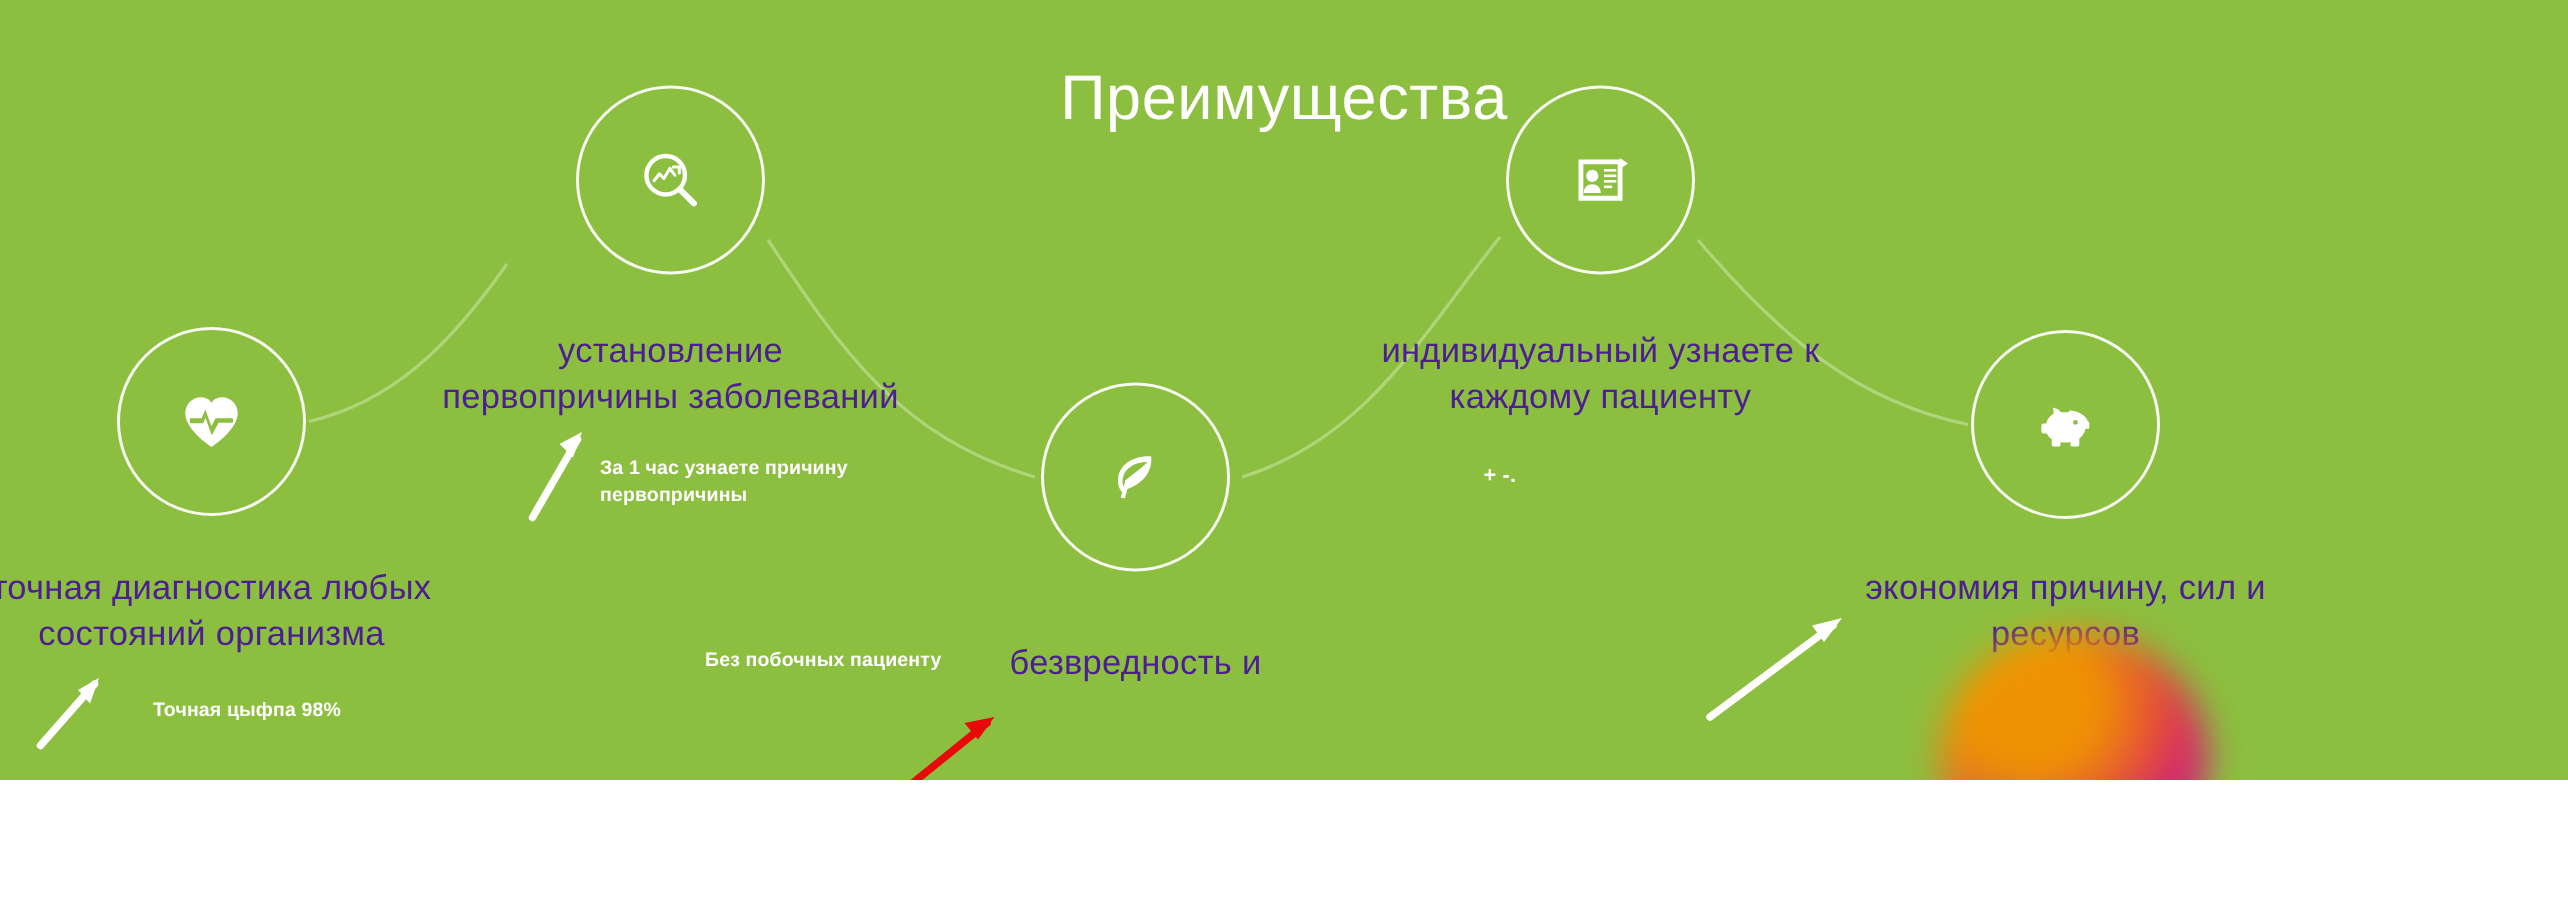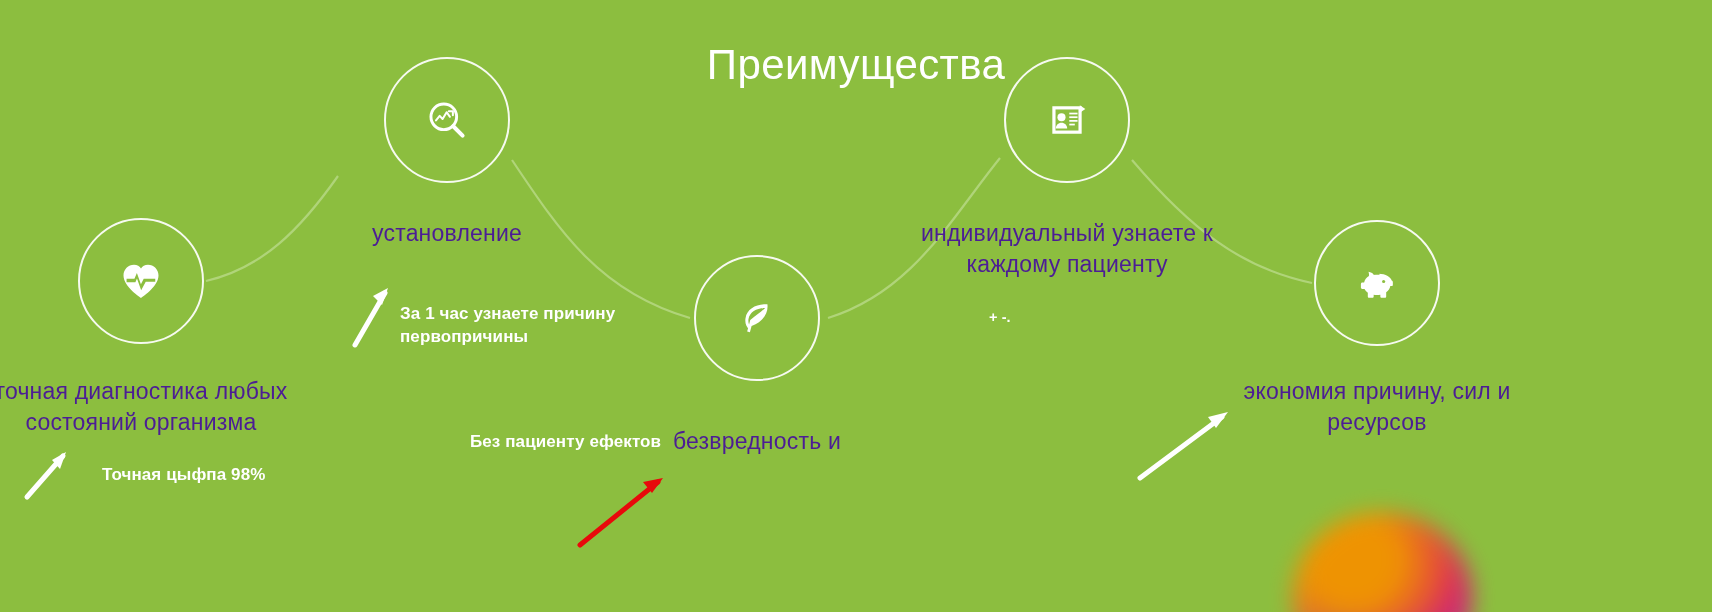--- a/index.html
+++ b/index.html
@@ -3,21 +3,21 @@
 <meta charset="utf-8">
 <style>
   html, body {
     margin: 0;
     padding: 0;
     background: #ffffff;
   }
   #stage {
     position: relative;
     width: 1712px;
-    height: 612px;
+    height: 520px;
     overflow: hidden;
     background: #8cbe3f;
     font-family: "Liberation Sans", sans-serif;
   }
   .bg-svg {
     position: absolute;
     left: 0; top: 0;
     width: 1712px;
     height: 612px;
     pointer-events: none;
@@ -53,21 +53,21 @@
     font-size: 23px;
     font-weight: 300;
     line-height: 1.33;
     text-align: center;
     letter-spacing: 0.2px;
   }
   
   .annot {
     position: absolute;
     color: #ffffff;
-    font-size: 17px;
+    font-size: 13px;
     font-weight: bold;
     line-height: 1.35;
     letter-spacing: 0.1px;
   }
   .annot.small { font-size: 14.5px; }
   
   #color-blob {
     position: absolute;
     right: 240px;
     bottom: -70px;
@@ -121,20 +121,21 @@
       <svg width="44" height="44" viewBox="0 0 48 48">
         <circle cx="20.5" cy="20.5" r="14" fill="none" stroke="#ffffff" stroke-width="3.2"></circle>
         <path d="M30.8 30.8 L41 41" stroke="#ffffff" stroke-width="4.4" stroke-linecap="round"></path>
         <path d="M12 24.5 l4-5 3.2 3.4 4.4-7.4 3.6 5" fill="none" stroke="#ffffff" stroke-width="2.2" stroke-linecap="round" stroke-linejoin="round"></path>
         <path d="M26 14.5 h4.4 v4.4" fill="none" stroke="#ffffff" stroke-width="2.2" stroke-linecap="round" stroke-linejoin="round"></path>
       </svg>
     </span>
   </div>
   <div class="caption" style="left:282px; top:218px; width:330px;">
     <div>установление</div>
+    <div>первопричины заболеваний</div>
   </div>
 
   <div class="node" style="left:694px; top:255px; width:126px; height:126px;">
     <span>
       <svg width="40" height="40" viewBox="0 0 48 48">
         <path fill="#ffffff" d="M36.5 7.5C24 7 12 12.5 10.2 24.2c-.9 5.7 1 10.4 4.2 13.2l2.4-2.4c-2.3-2.2-3.6-5.6-3-9.8C15.3 16.5 24 12 33.8 12c-5.2 5-11.2 9.2-17.9 14.5l-3.7 13.8 3.3.9 2-7.6c14.5-5.4 20.3-16 19-26.1z"></path>
       </svg>
     </span>
   </div>
   <div class="caption" style="left:592px; top:426px; width:330px;">
@@ -203,21 +204,21 @@
   <div class="annot" style="left:62px; top:464px; width:240px;margin-left:40px;">
     <div>Точная цыфпа 98%</div>
   </div>
 
   <div class="annot" style="left:400px; top:303px; width:240px;">
     <div>За 1 час узнаете причину</div>
     <div>первопричины</div>
   </div>
 
   <div class="annot" style="left:470px; top:431px; width:240px;">
-    <div>Без пациенту ефектов</div>
+    <div>Без побочных пациенту</div>
   </div>
 
   <div class="annot small" style="left:989px; top:308px; width:120px;">
     <div>+ -.</div>
   </div>
 
 
   <div id="color-blob"></div>
 
 </div>

